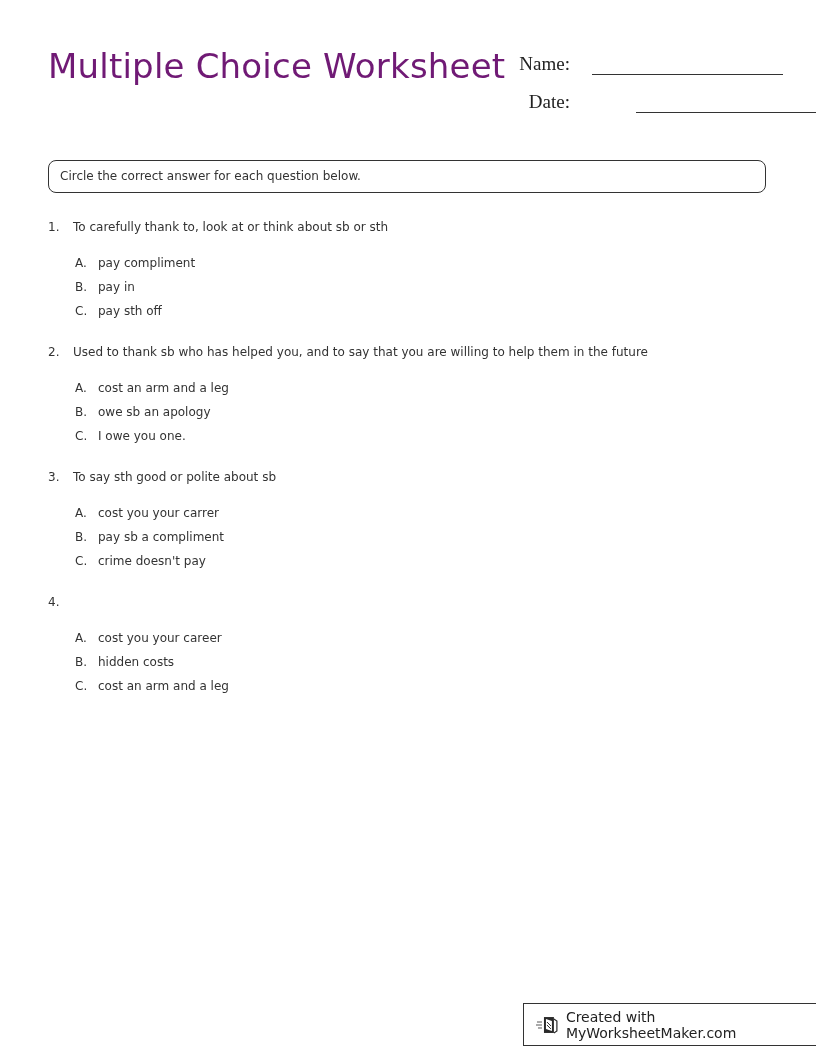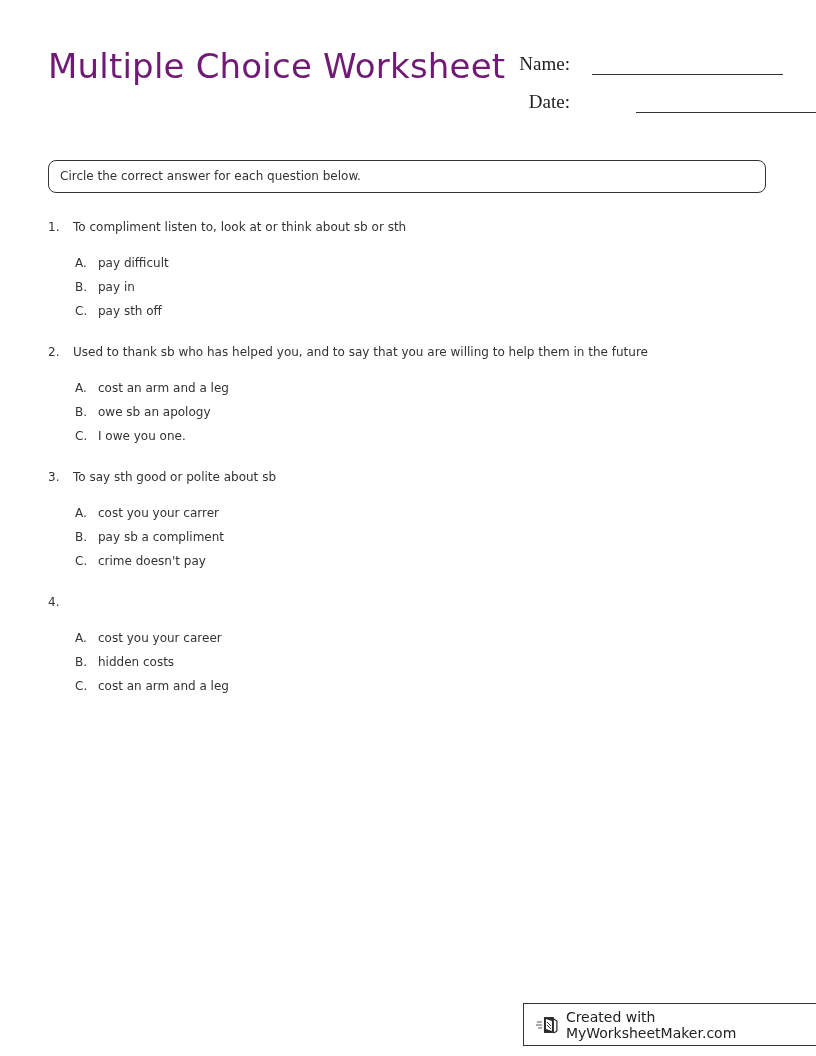--- a/index.html
+++ b/index.html
@@ -32,26 +32,26 @@
 <div class="field date-field">
   <span class="lbl">Date:</span>
   <span class="line"></span>
 </div>
 
 <div class="instructions">Circle the correct answer for each question below.</div>
 
 <div class="question" style="top:219px;">
   <div class="q-line">
     <span class="q-num">1.</span>
-    <span>To compliment listen to, look at or think about sb or sth</span>
+    <span>To carefully thank to, look at or think about sb or sth</span>
   </div>
   <div class="choices">
     <div class="choice">
         <span class="c-letter">A.</span>
-        <span>pay difficult</span>
+        <span>pay compliment</span>
       </div>
     <div class="choice">
         <span class="c-letter">B.</span>
         <span>pay in</span>
       </div>
     <div class="choice">
         <span class="c-letter">C.</span>
         <span>pay sth off</span>
       </div>
   </div>

